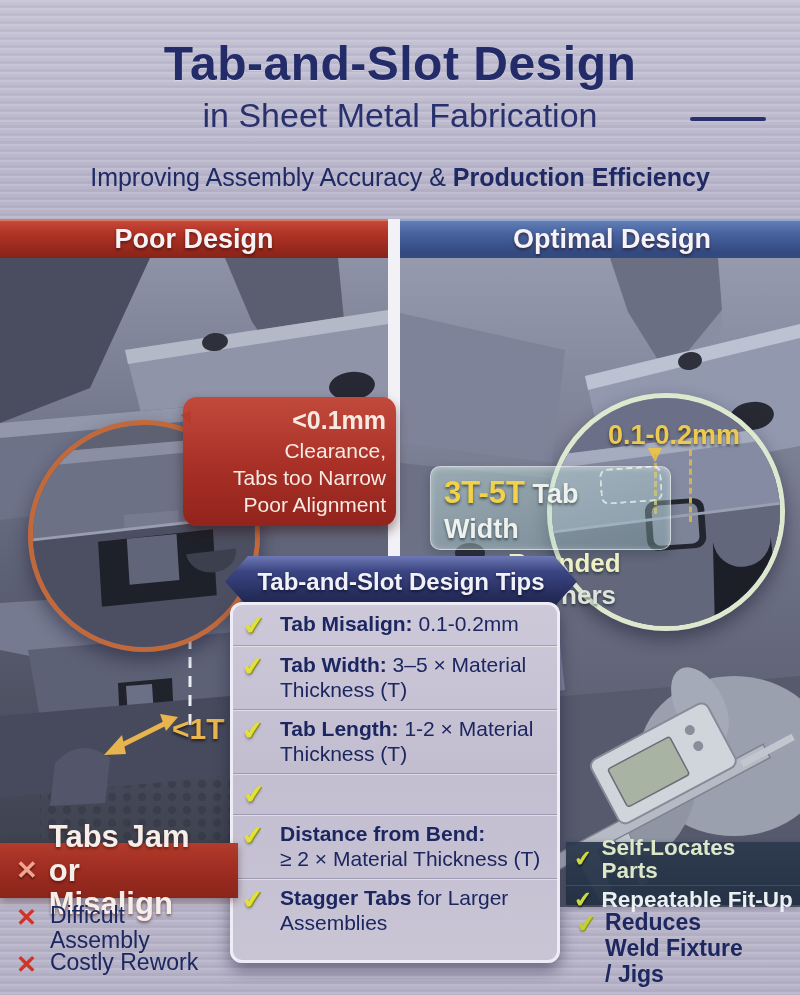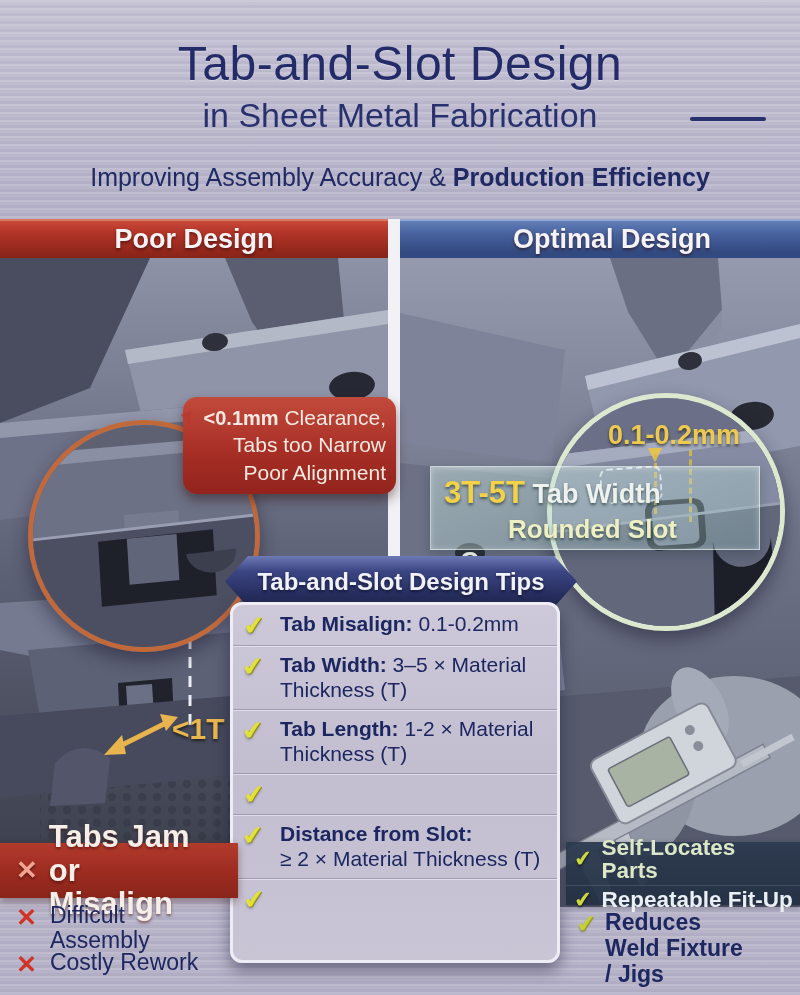--- a/index.html
+++ b/index.html
@@ -6,21 +6,21 @@
   *{box-sizing:border-box;}
   .poster{
     position:relative;width:800px;height:995px;margin:0 auto;overflow:hidden;
     font-family:"Liberation Sans",sans-serif;
     background:
       repeating-linear-gradient(180deg, rgba(255,255,255,.10) 0 2px, rgba(255,255,255,0) 2px 5px, rgba(70,70,110,.06) 5px 8px),
       linear-gradient(180deg,#c6c3d5 0%,#b5b2c8 25%,#bfbccd 55%,#b7b3c8 100%);
   }
   .abs{position:absolute;}
   
-  .page-title{top:36px;left:0;width:100%;text-align:center;font-size:48px;font-weight:400;
+  .page-title{top:36px;left:0;width:100%;text-align:center;font-size:48px;font-weight:700;
     color:#232c68;letter-spacing:.5px;text-shadow:0 1px 1px rgba(255,255,255,.35);}
   .page-subtitle{top:96px;left:0;width:100%;text-align:center;font-size:34px;font-weight:400;color:#28316e;}
   .subtitle-dash{top:117px;right:34px;width:76px;height:4px;background:#28316e;border-radius:2px;}
   .tagline{top:163px;left:0;width:100%;text-align:center;font-size:25px;color:#1f2964;}
   .tagline .reg{font-weight:500;}
   .tagline .strong{font-weight:800;}
   
   .banner{top:219px;height:39px;display:flex;align-items:center;justify-content:center;
     font-size:27px;font-weight:700;color:#f5f3f6;text-shadow:0 2px 3px rgba(40,10,10,.55);}
   .banner-poor{left:0;width:388px;border-top:2px solid #d8викa;
@@ -40,32 +40,32 @@
   .circle svg{display:block;width:100%;height:100%;}
   .circle-poor{left:28px;top:420px;width:232px;height:232px;border:5px solid #c2693c;}
   .circle-optimal{left:547px;top:393px;width:238px;height:238px;border:5px solid #dde9cf;}
   
   .callout-poor{left:183px;top:397px;width:213px;padding:7px 10px 8px 8px;border-radius:14px;
     background:linear-gradient(180deg,#c24a3c 0%,#a72f26 55%,#92241d 100%);
     box-shadow:0 6px 12px rgba(40,10,10,.45);color:#f7eae2;text-align:right;
     font-size:21px;line-height:1.3;}
   .callout-poor:before{content:"";position:absolute;left:-12px;top:14px;border:10px solid transparent;
     border-right-color:#b83b2f;border-top-width:4px;}
-  .callout-poor .em{font-size:20px;font-weight:800;}
+  .callout-poor .em{font-size:25px;font-weight:800;}
   
   .measure-label{left:608px;top:420px;font-size:27px;font-weight:700;color:#ecca52;
     text-shadow:0 2px 3px rgba(30,30,20,.7);}
   .mdash{width:0;border-left:3px dashed #d9b94a;opacity:.9;}
   .mdash1{left:654px;top:454px;height:60px;}
   .mdash2{left:689px;top:450px;height:72px;}
   .marrow{left:648px;top:448px;width:0;height:0;border:7px solid transparent;border-top:14px solid #e6c250;}
   .tab-outline{left:600px;top:467px;width:62px;height:36px;border:2px dashed rgba(255,255,255,.8);
     border-radius:8px;transform:rotate(-4deg);}
   
-  .glass-panel{left:430px;top:466px;width:330px;height:84px;border-radius:0;padding:7px 13px;
+  .glass-panel{left:430px;top:466px;width:241px;height:84px;border-radius:10px;padding:7px 13px;
     background:linear-gradient(160deg,rgba(205,233,226,.48),rgba(150,195,190,.30));
     border:1.5px solid rgba(255,255,255,.55);box-shadow:inset 0 1px 6px rgba(255,255,255,.35),0 4px 10px rgba(20,40,40,.25);
     text-shadow:0 2px 3px rgba(15,35,35,.6);line-height:1.25;}
   .glass-panel .l1{font-size:27px;color:#eef2ee;font-weight:600;}
   .glass-panel .l1 .em{font-size:31px;font-weight:800;color:#f3d247;}
   .glass-panel .l2{font-size:26px;padding-left:16px;color:#e0e3da;font-weight:600;}
   .glass-panel .l2 .em2{color:#eef0c4;margin-left:48px;}
   
   .gap-label{left:172px;top:712px;font-size:30px;font-weight:800;color:#eab64e;
     text-shadow:0 2px 3px rgba(20,20,20,.8);}
@@ -295,24 +295,25 @@
     </div>
     <div class="tip">
       <span class="chk">✔</span>
       <span class="txt"><b>Tab Length:</b><span> 1-2 × Material Thickness (T)</span></span>
     </div>
     <div class="tip force-break">
       <span class="chk">✔</span>
     </div>
     <div class="tip force-break">
       <span class="chk">✔</span>
-      <span class="txt"><b>Distance from Slot:</b><span> ≥ 2 × Material Thickness (T)</span></span>
+      <span class="txt"><b>Distance from Bend:</b><span> ≥ 2 × Material Thickness (T)</span></span>
     </div>
     <div class="tip">
       <span class="chk">✔</span>
+      <span class="txt"><b>Stagger Tabs</b><span> for Larger Assemblies</span></span>
     </div>
   </div>
 
   <div class="abs con-banner">
     <span class="x">✕</span>
     <span class="lbl">Tabs Jam or Misalign</span>
   </div>
   <div class="abs con-item con-2">
     <span class="x">✕</span>
     <span class="lbl">Difficult Assembly</span>

